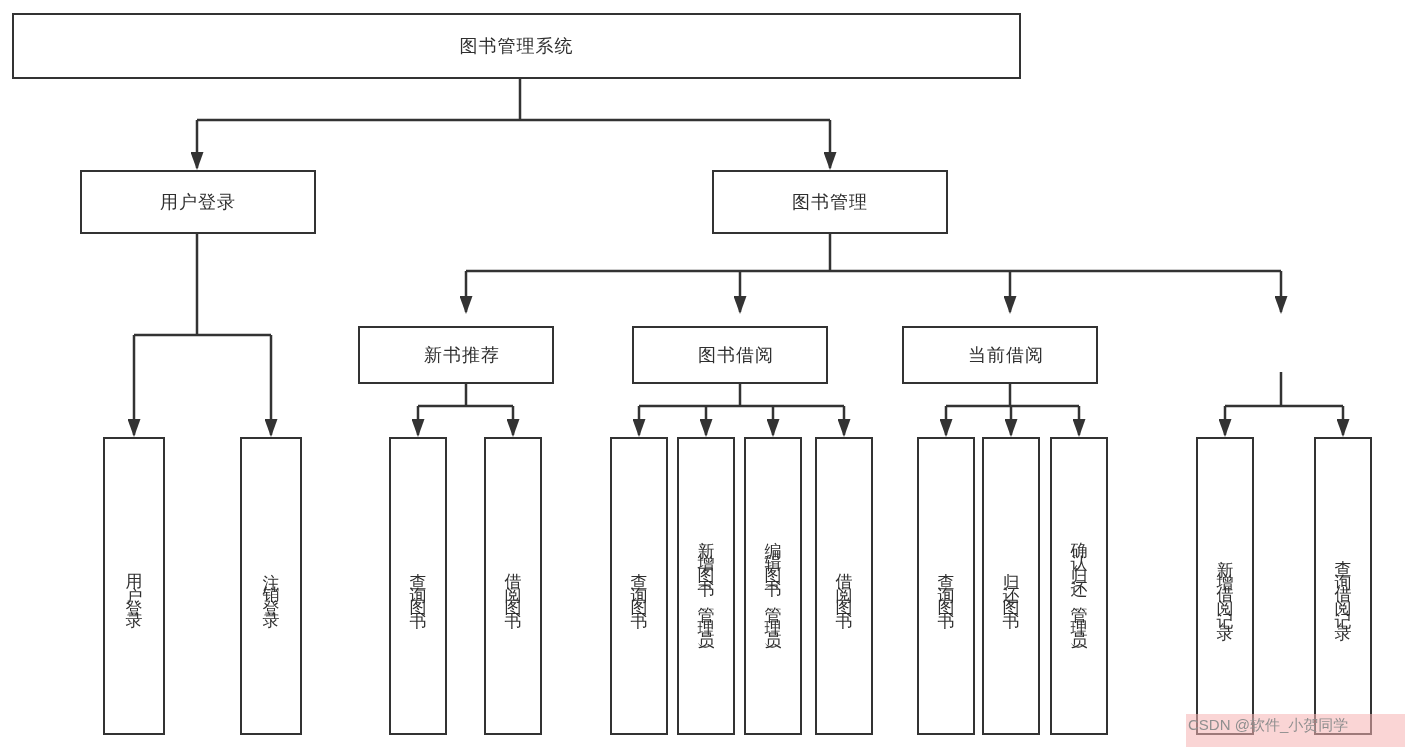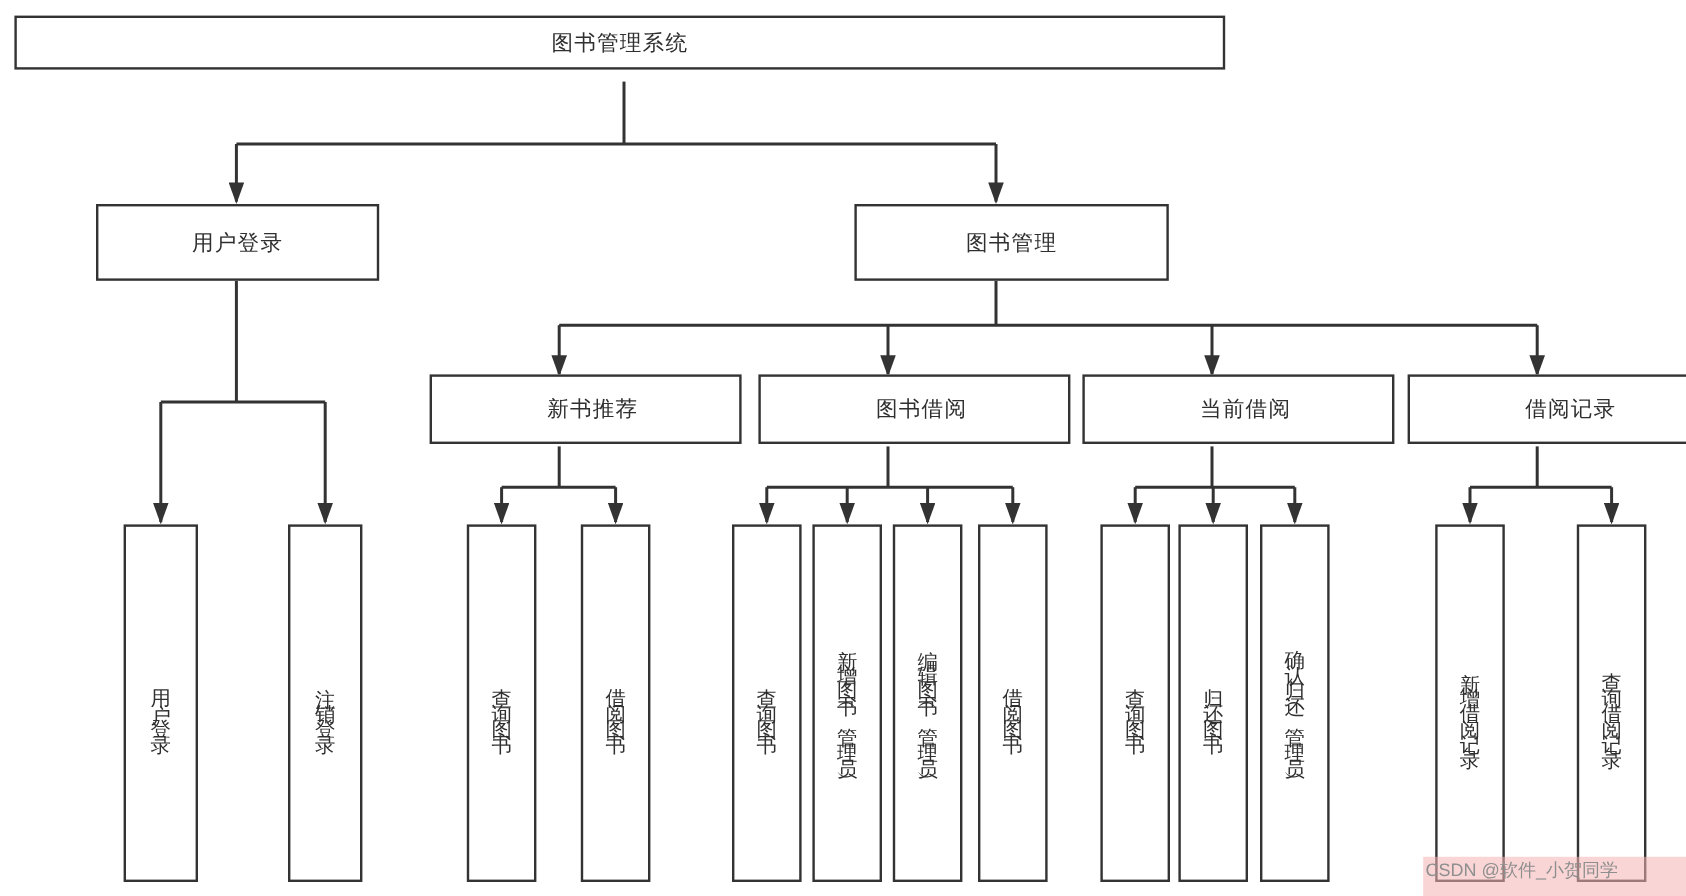--- a/index.html
+++ b/index.html
@@ -34,24 +34,24 @@
   .node.leaf { z-index: 2; }
   .leaf .vtext {
     writing-mode: vertical-rl;
     text-orientation: mixed;
     font-size: 17px;
     letter-spacing: 13px;
     line-height: 1;
     color: #2f2f2f;
   }
   
-  .root  { left: 12px;  top: 13px;  width: 1009px; height: 45px; }
+  .root  { left: 12px;  top: 13px;  width: 1009px; height: 66px; }
   .l2a   { left: 80px;  top: 170px; width: 236px;  height: 64px; }
-  .l2b   { left: 712px; top: 170px; width: 262px;  height: 64px; }
-  .l3    { top: 312px; height: 58px; width: 260px; padding-left: 12px; }
+  .l2b   { left: 712px; top: 170px; width: 236px;  height: 64px; }
+  .l3    { top: 326px; height: 58px; width: 196px; padding-left: 12px; }
   .l3a   { left: 358px; }
   .l3b   { left: 632px; }
   .l3c   { left: 902px; }
   .l3d   { left: 1173px; }
   .leaf  { top: 437px; height: 298px; }
   .f01 { left: 103px;  width: 62px; }
   .f02 { left: 240px;  width: 62px; }
   .f11 { left: 389px;  width: 58px; }
   .f12 { left: 484px;  width: 58px; }
   .f21 { left: 610px;  width: 58px; }
@@ -148,23 +148,20 @@
 
   <div class="node l3 l3a">
     <span>新书推荐</span>
   </div>
   <div class="node l3 l3c">
     <span>当前借阅</span>
   </div>
   <div class="node l3 l3b">
     <span>图书借阅</span>
   </div>
-  <div class="node l3 l3d">
-    <span>借阅记录</span>
-  </div>
 
   <div class="node leaf f01">
     <span class="vtext">用户登录</span>
   </div>
   <div class="node leaf f02">
     <span class="vtext">注销登录</span>
   </div>
 
   <div class="node leaf f11">
     <span class="vtext">查询图书</span>

